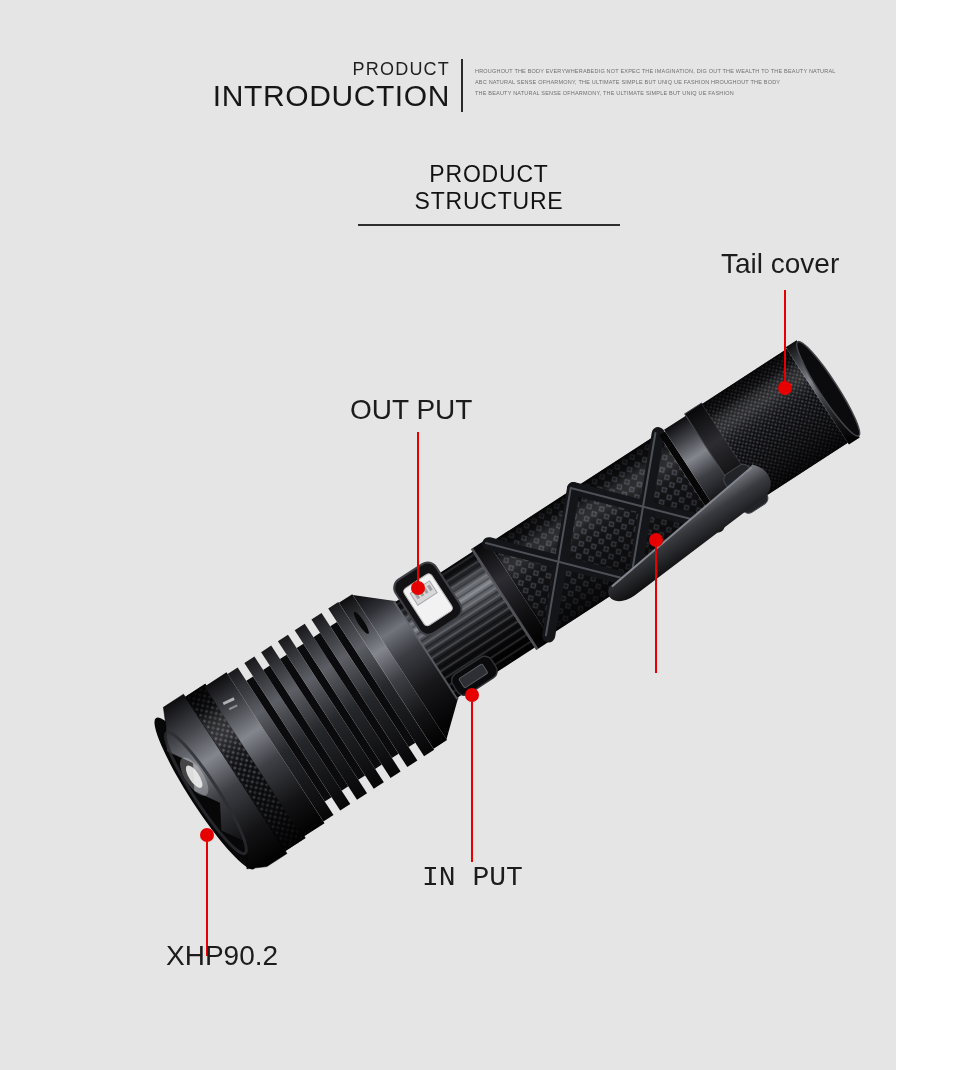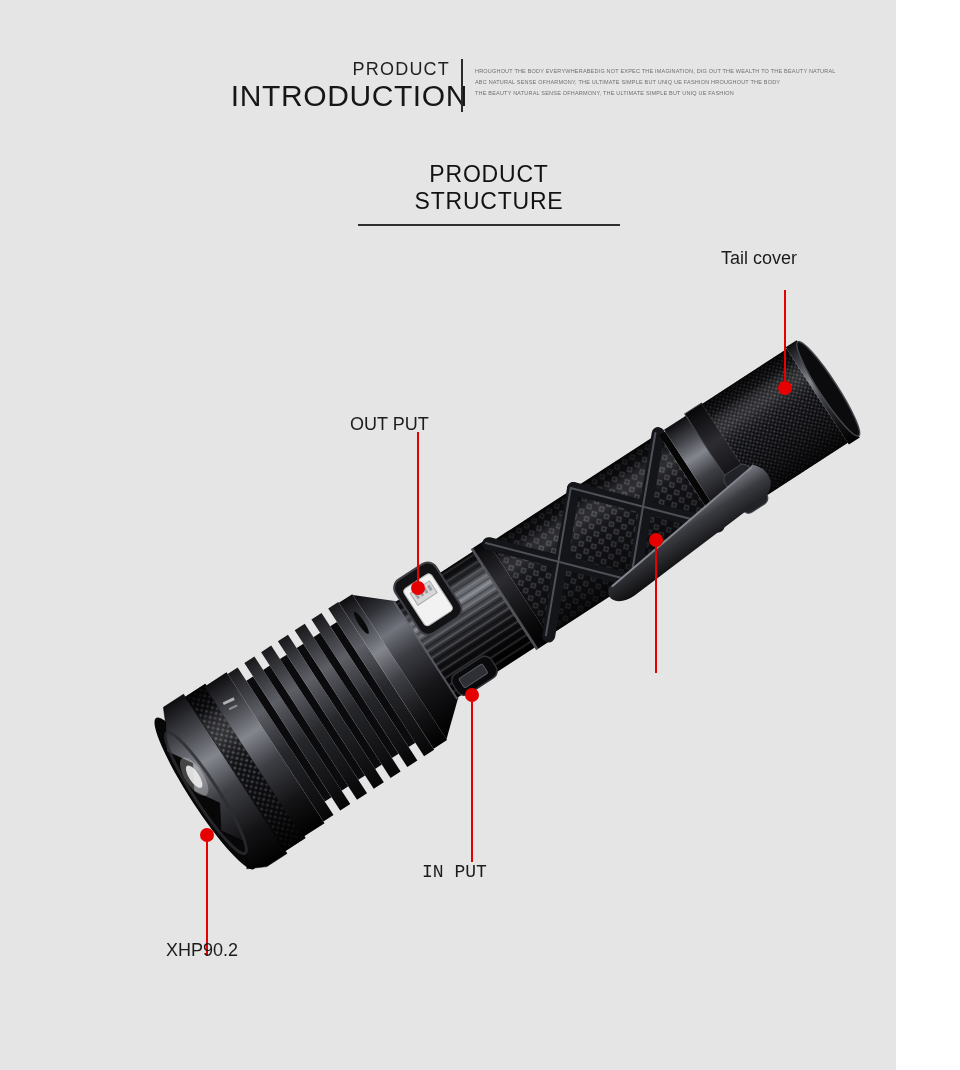--- a/index.html
+++ b/index.html
@@ -8,21 +8,21 @@
     font-family:"Liberation Sans", sans-serif; overflow:hidden; color:#1d1d1d;
   }
 
   
   .hdr-kicker {
     position:absolute; left:0; top:59px; width:450px; text-align:right;
     font-size:18px; letter-spacing:1.2px; color:#1f1f1f; font-weight:400;
   }
   .hdr-title {
     position:absolute; left:0; top:79px; width:450px; text-align:right;
-    font-size:30px; letter-spacing:0.6px; color:#161616; font-weight:400;padding-left:18px;
+    font-size:30px; letter-spacing:0.6px; color:#161616; font-weight:400;
   }
   .hdr-divider {
     position:absolute; left:461px; top:59px; width:2px; height:53px; background:#2b2b2b;
   }
   .hdr-tagline {
     position:absolute; left:475px; top:66px; width:320px;
     font-size:5.5px; line-height:11px; letter-spacing:0.2px; color:#6f6f6f;
   }
   .hdr-tagline span { display:block; white-space:nowrap; }
 
@@ -30,24 +30,24 @@
   .section-title-wrap {
     position:absolute; left:358px; top:161px; width:262px; text-align:center;
     border-bottom:2px solid #2e2e2e; padding-bottom:9px;
   }
   .section-title { font-size:23px; letter-spacing:0.8px; color:#121212; font-weight:400;margin-top:48px; }
 
   
   .diagram-svg { position:absolute; left:0; top:0; }
 
   .part-label {
-    position:absolute; font-size:18px; color:#1c1c1c; white-space:nowrap; font-weight:400;
+    position:absolute; font-size:28px; color:#1c1c1c; white-space:nowrap; font-weight:400;
   }
   .lbl-tail   { left:721px; top:248px; }
-  .lbl-out    { left:350px; top:394px;margin-top:20px; }
+  .lbl-out    { left:350px; top:394px; }
   .lbl-clip   { left:572px; top:668px; }
   .lbl-in     { left:422px; top:862px;font-family:Liberation Mono, monospace; }
   .lbl-led    { left:166px; top:940px; }
 
   .callout-line { position:absolute; width:2px; background:#e60000; }
   .ln-tail { left:784px; top:290px; height:98px;  }
   .ln-out  { left:417px; top:432px; height:156px; }
   .ln-clip { left:655px; top:545px; height:128px; }
   .ln-in   { left:471px; top:700px; height:162px; }
   .ln-led  { left:206px; top:840px; height:116px; }

